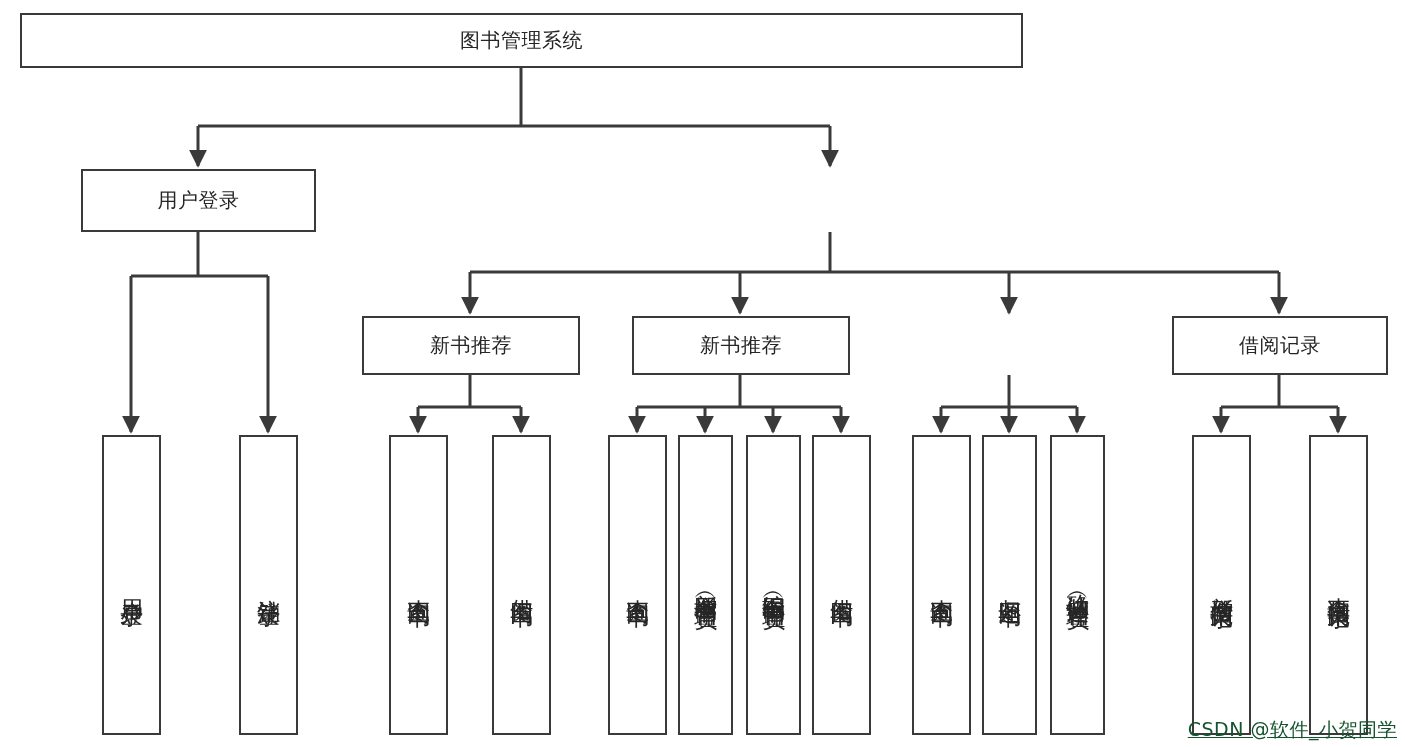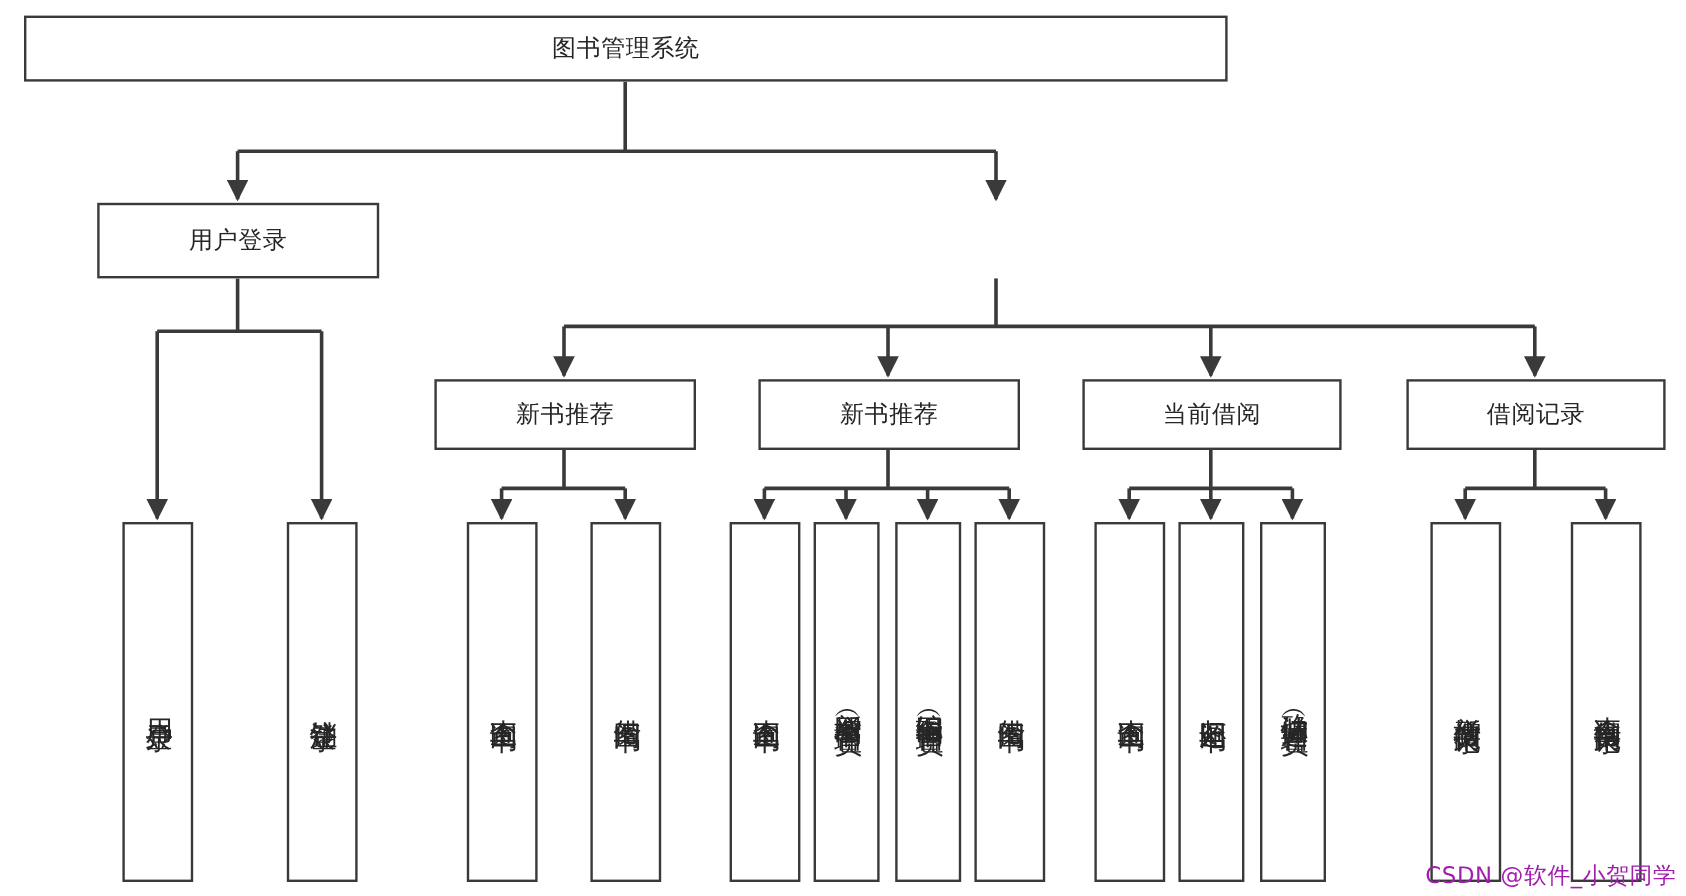--- a/index.html
+++ b/index.html
@@ -54,23 +54,24 @@
     line-height: 1.28;
     letter-spacing: 2px;
     white-space: normal;
     max-height: 280px;
   }
   #watermark {
     position: absolute;
     right: 8px;
     bottom: 4px;
     font-size: 19px;
-    color: #a21caf;
+    color: #14532d;
     white-space: nowrap;
     letter-spacing: 0.5px;
+    text-decoration: underline;
   }
 </style>
 </head>
 <body>
 
 <div id="diagram-root">
 
   <svg id="wires" viewBox="0 0 1405 747" width="1405" height="747" aria-hidden="true">
     <defs>
       <marker id="arrow" viewBox="0 0 10 10" refX="9" refY="5" markerWidth="6" markerHeight="6" orient="auto-start-reverse">
@@ -130,23 +131,20 @@
   <div class="node" style="left:81px; top:169px; width:235px; height:63px;">
     <span class="node-label">用户登录</span>
   </div>
 
   <div class="node" style="left:362px; top:316px; width:218px; height:59px;justify-content:center;">
     <span class="node-label">新书推荐</span>
   </div>
   <div class="node" style="left:632px; top:316px; width:218px; height:59px;">
     <span class="node-label">新书推荐</span>
   </div>
-  <div class="node" style="left:902px; top:316px; width:216px; height:59px;">
-    <span class="node-label">当前借阅</span>
-  </div>
   <div class="node" style="left:1172px; top:316px; width:216px; height:59px;">
     <span class="node-label">借阅记录</span>
   </div>
 
   <div class="node leaf" style="left:102px; top:435px; width:59px; height:300px;">
     <span class="node-label">用户登录</span>
   </div>
   <div class="node leaf" style="left:239px; top:435px; width:59px; height:300px;">
     <span class="node-label">注销登录</span>
   </div>

